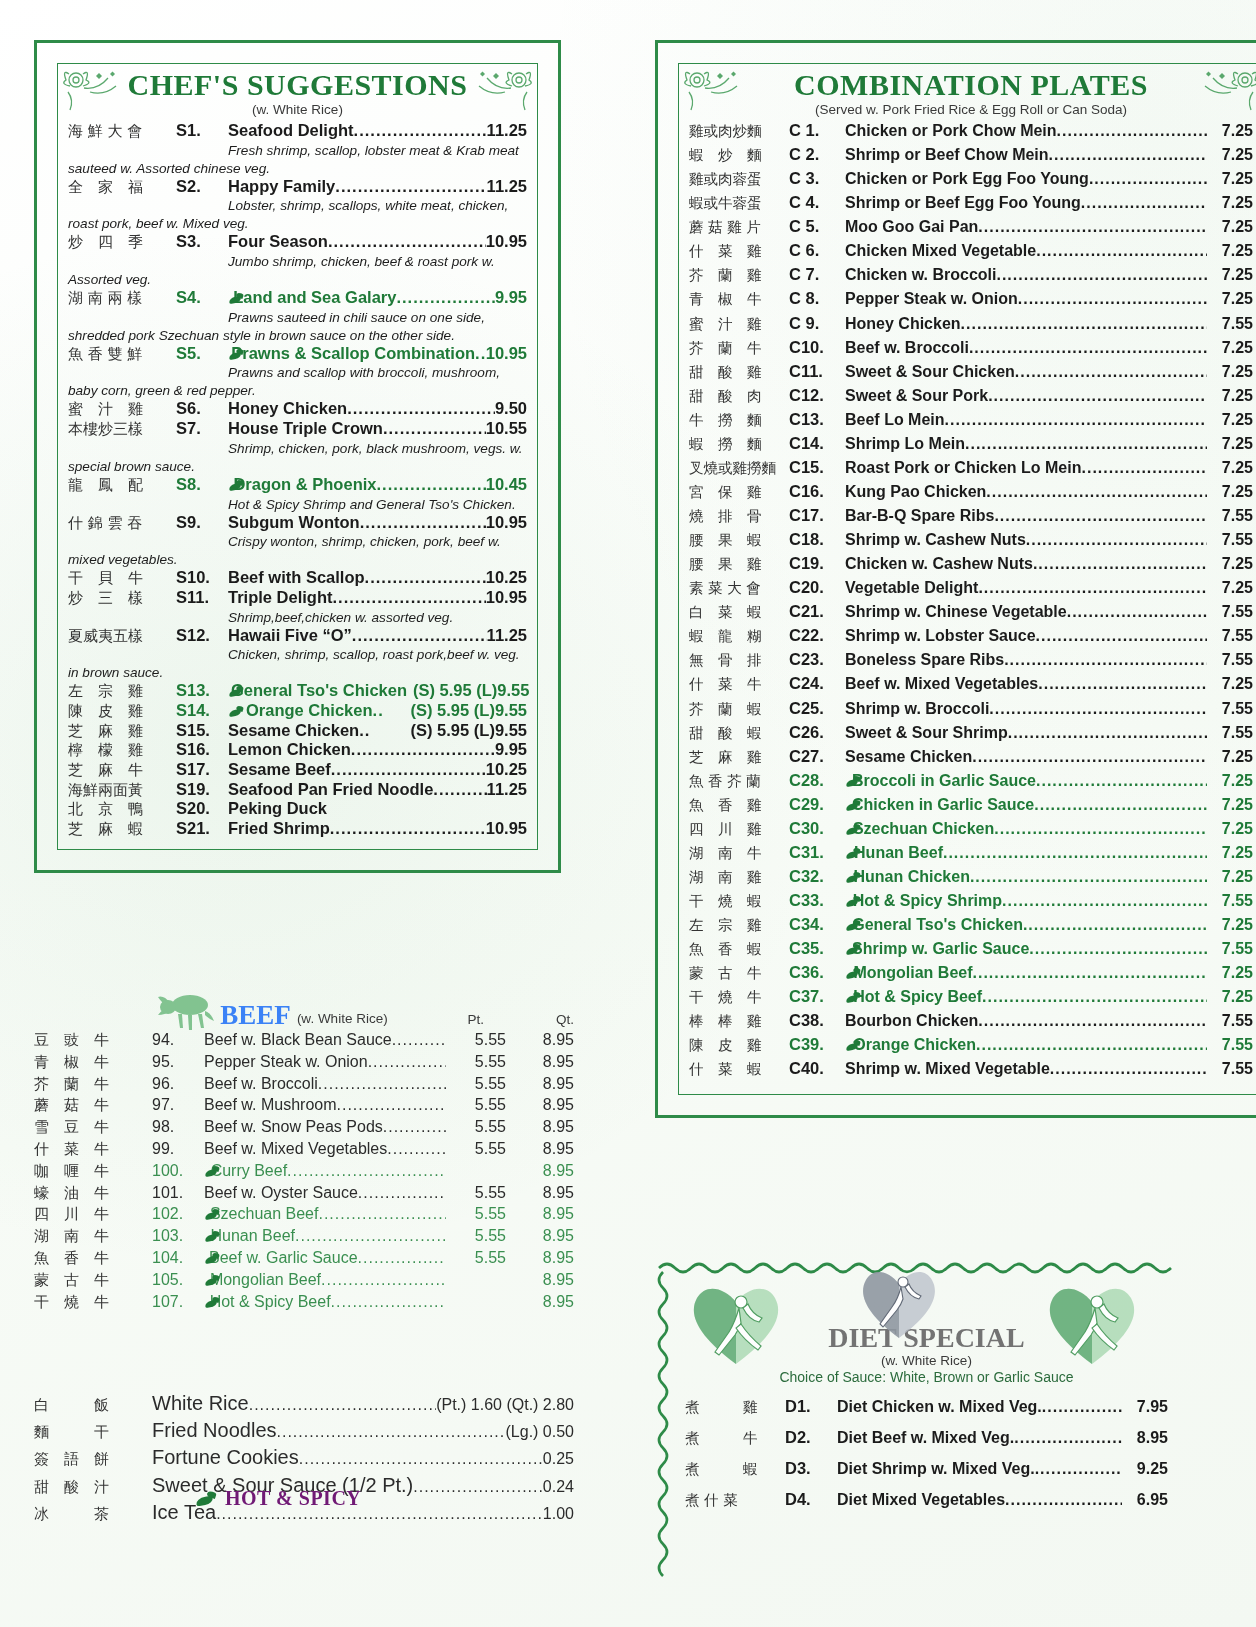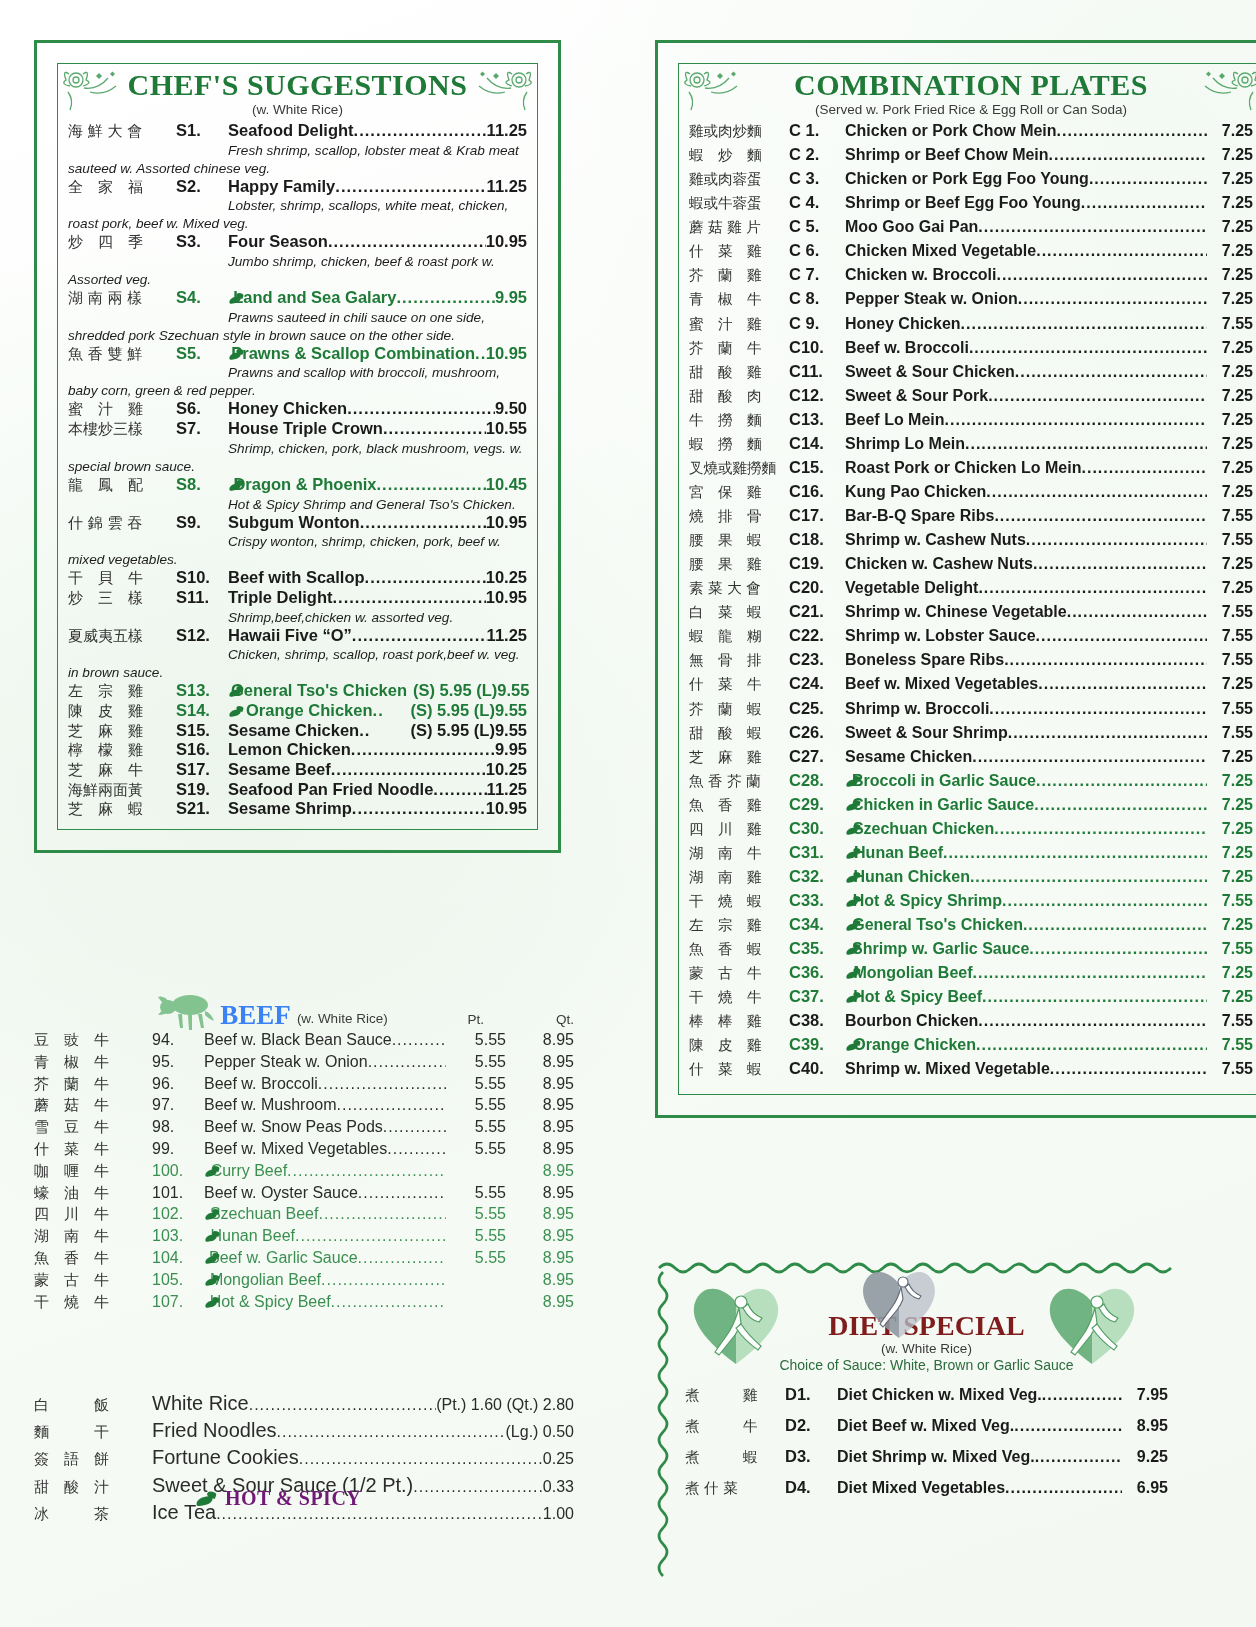--- a/index.html
+++ b/index.html
@@ -216,22 +216,22 @@
   
   .diet-block { position: absolute; left: 655px; top: 1258px; width: 531px; height: 330px; }
   .wavy {
     position: absolute; inset: 0;
     pointer-events: none;
   }
   .diet-inner { position: relative; padding: 22px 18px 10px 30px; height: 100%; }
   .diet-title {
     text-align: center;
     font-family: "Liberation Serif", serif;
-    font-weight: bold; font-size: 28px; color: #7f1d1d; line-height: 1;
-    margin-top: 32px;
+    font-weight: bold; font-size: 28px; color: #737373; line-height: 1;
+    margin-top: 44px;
   }
   .diet-sub { text-align: center; font-size: 13.5px; color: #3a3a3a; margin-top: 1px; }
   .diet-sub2 { text-align: center; font-size: 14px; color: #2b6b3c; margin-top: 1px; margin-bottom: 12px; }
   .diet .cn  { width: 100px; font-size: 14.5px; }
   .diet .num { width: 52px; }
   .diet .nm  { font-size: 16px; }
   .diet .dots{ font-size: 16px; }
   .diet .price { font-size: 16px; width: 46px; }
   .diet .row { margin-bottom: 11px; }
 
@@ -394,23 +394,27 @@
               <span class="nm">Sesame Beef</span>
               <span class="dots">........................................................................................................................</span>
               <span class="price">10.25</span>
             </div><div class="row">
               <span class="cn">海鮮兩面黃</span>
               <span class="num">S19.</span>
               <span class="nm">Seafood Pan Fried Noodle</span>
               <span class="dots">........................................................................................................................</span>
               <span class="price">11.25</span>
             </div><div class="row">
+              <span class="cn">北　京　鴨</span>
+              <span class="num">S20.</span>
+              <span class="nm">Peking Duck</span>
+            </div><div class="row">
               <span class="cn">芝　麻　蝦</span>
               <span class="num">S21.</span>
-              <span class="nm">Sesame Shrimp</span>
+              <span class="nm">Fried Shrimp</span>
               <span class="dots">........................................................................................................................</span>
               <span class="price">10.95</span>
             </div></div>
       </div>
     </div>
   </div>
 
   <div class="panel-right">
     <div class="boxed">
       <div class="boxed-inner">
@@ -926,21 +930,21 @@
         <div class="row">
           <span class="cn">簽　語　餅</span>
           <span class="nm">Fortune Cookies</span>
           <span class="dots">........................................................................................................................</span>
           <span class="price"> 0.25</span>
         </div>
         <div class="row">
           <span class="cn">甜　酸　汁</span>
           <span class="nm">Sweet &amp; Sour Sauce (1/2 Pt.)</span>
           <span class="dots">........................................................................................................................</span>
-          <span class="price"> 0.33</span>
+          <span class="price"> 0.24</span>
         </div>
         <div class="row">
           <span class="cn">冰　　　茶</span>
           <span class="nm">Ice Tea</span>
           <span class="dots">........................................................................................................................</span>
           <span class="price"> 1.00</span>
         </div>
       </div>
   </div>
 

